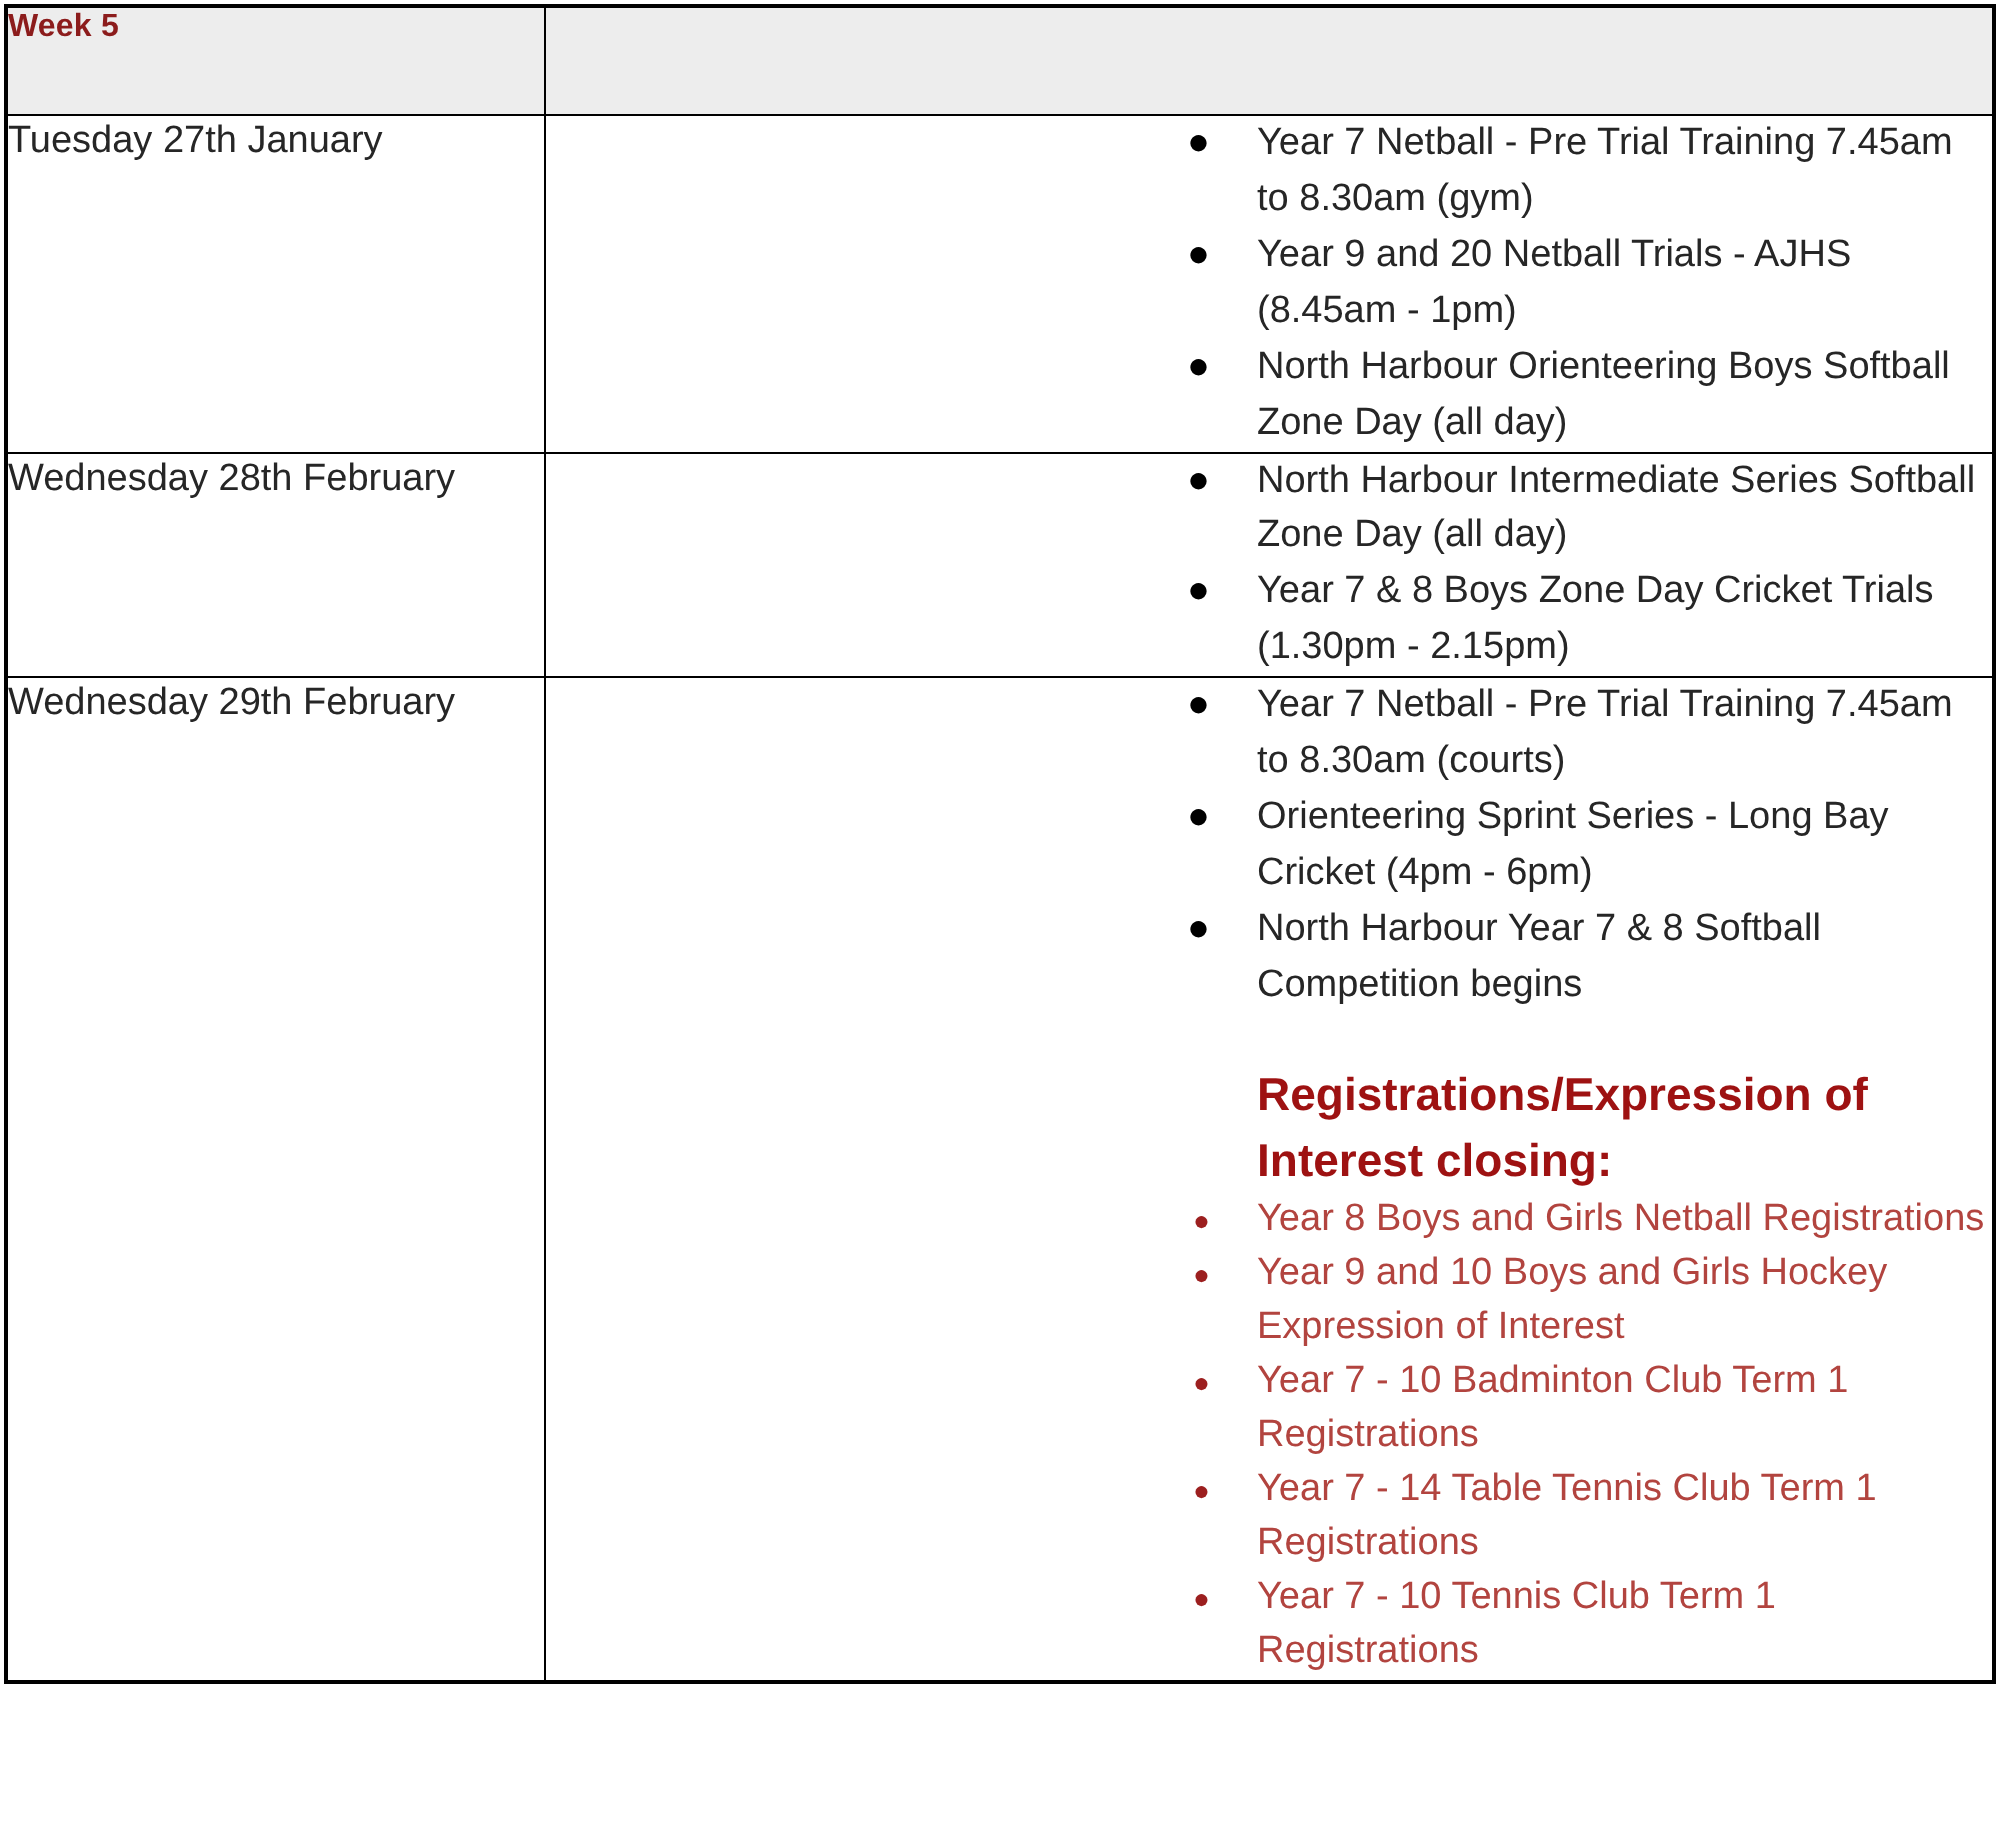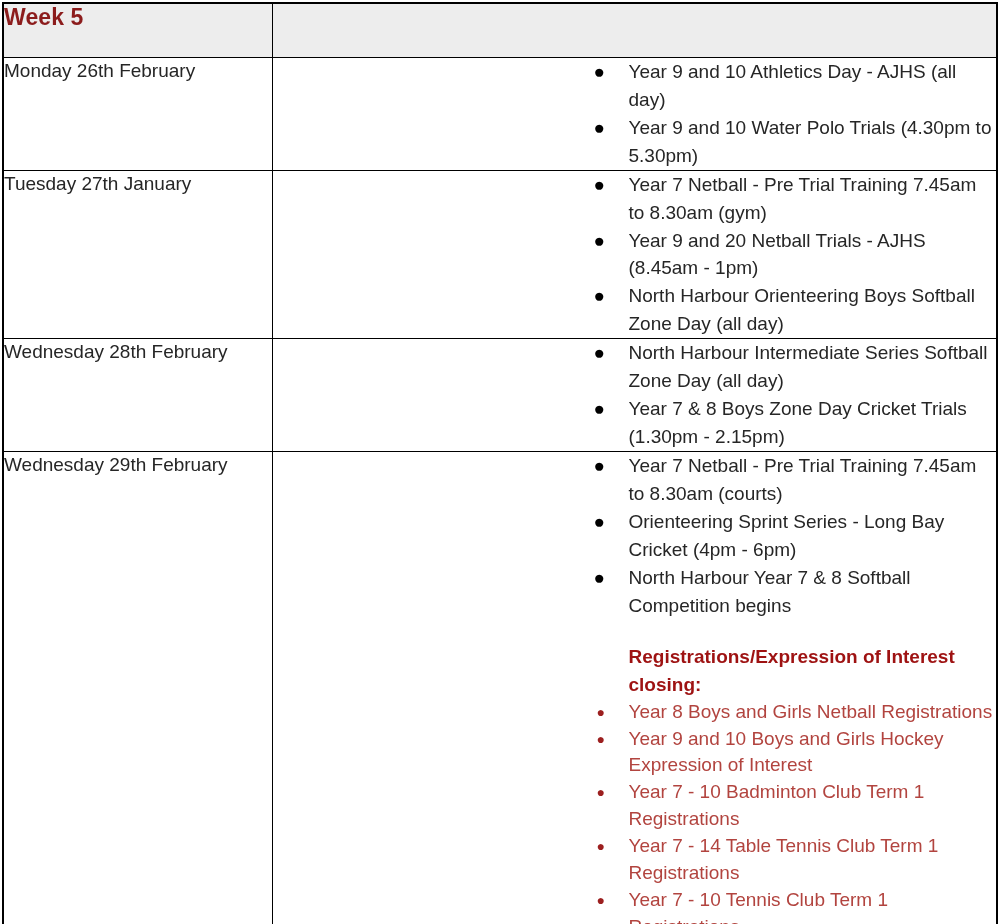--- a/index.html
+++ b/index.html
@@ -41,21 +41,21 @@
 
   
   .hdr-cell {
     background: #ededed;
     height: 53px;
     padding: 11px 0 0 12px;
     text-align: left;
   }
   .hdr-cell.blank { padding: 0; }
   .week-title {
-    font-size: 23px;
+    font-size: 16px;
     font-weight: bold;
     color: #8c1c1c;
     letter-spacing: 0.1px;
     line-height: 1.2;
   }
 
   
   .day-cell {
     padding: 12px 8px 10px 12px;
   }
@@ -94,21 +94,21 @@
     color: #000000;
     font-size: 19px;
     line-height: 1.47;
   }
 
   
   .reg-block {
     margin-top: 24px;
   }
   .reg-heading {
-    font-size: 19px;
+    font-size: 23px;
     font-weight: bold;
     color: #9e1212;
     line-height: 1.45;
     padding-left: 356px;
   }
   ul.reg-list {
     list-style: none;
     margin: 0;
     padding: 0;
   }
@@ -139,31 +139,20 @@
     </colgroup>
     <thead>
       <tr>
         <th class="hdr-cell">
           <div class="week-title">Week 5</div>
         </th>
         <th class="hdr-cell blank"></th>
       </tr>
     </thead>
     <tbody id="schedule-body">
-        <tr>
-          <td class="day-cell">
-            <div class="day-label">Monday 26th February</div>
-          </td>
-          <td class="items-cell">
-            <ul class="evt-list">
-              <li><span class="bullet">●</span><span>Year 9 and 10 Athletics Day - AJHS (all day)</span></li>
-              <li><span class="bullet">●</span><span>Year 9 and 10 Water Polo Trials (4.30pm to 5.30pm)</span></li>
-            </ul>
-          </td>
-        </tr>
         <tr>
           <td class="day-cell">
             <div class="day-label">Tuesday 27th January</div>
           </td>
           <td class="items-cell">
             <ul class="evt-list">
               <li><span class="bullet">●</span><span>Year 7 Netball - Pre Trial Training 7.45am to 8.30am (gym)</span></li>
               <li><span class="bullet">●</span><span>Year 9 and 20 Netball Trials - AJHS (8.45am - 1pm)</span></li>
               <li><span class="bullet">●</span><span>North Harbour Orienteering Boys Softball Zone Day (all day)</span></li>
             </ul>

